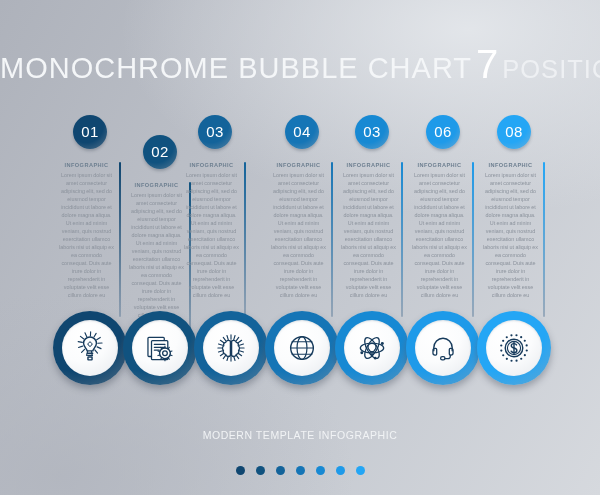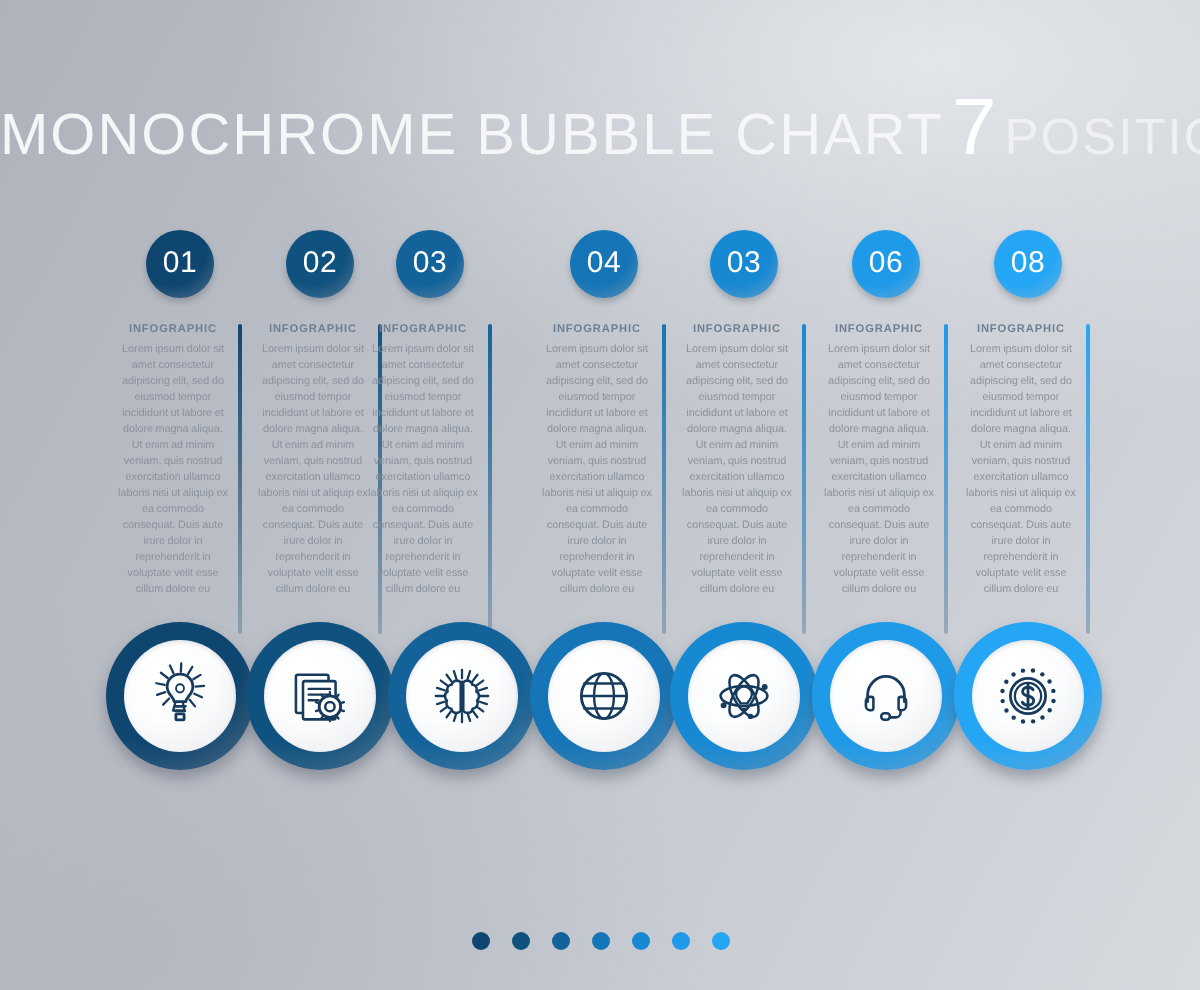--- a/index.html
+++ b/index.html
@@ -170,21 +170,21 @@
   <div id="columns-host">
       <div class="col" style="left: 90px;">
         <div class="numcircle" style="background: radial-gradient(circle at 38% 30%, rgb(15, 70, 112) 0%, rgb(15, 70, 112) 55%, rgba(0, 0, 0, 0.13) 150%);">01</div>
         <div class="col-body">
           <div class="col-divider" style="background: linear-gradient(rgb(15, 70, 112) 0%, rgba(90, 120, 150, 0.45) 100%);"></div>
           <div class="col-head">INFOGRAPHIC</div>
           <div class="col-text">Lorem ipsum dolor sit amet consectetur adipiscing elit, sed do eiusmod tempor incididunt ut labore et dolore magna aliqua. Ut enim ad minim veniam, quis nostrud exercitation ullamco laboris nisi ut aliquip ex ea commodo consequat. Duis aute irure dolor in reprehenderit in voluptate velit esse cillum dolore eu</div>
         </div>
       </div>
       <div class="col" style="left: 160px;">
-        <div class="numcircle" style="background: radial-gradient(circle at 38% 30%, rgb(16, 82, 127) 0%, rgb(16, 82, 127) 55%, rgba(0, 0, 0, 0.13) 150%);">02</div>
+        <div class="numcircle" style="background: radial-gradient(circle at 38% 30%, rgb(16, 82, 127) 0%, rgb(16, 82, 127) 55%, rgba(0, 0, 0, 0.13) 150%); margin-top: 20px;">02</div>
         <div class="col-body">
           <div class="col-divider" style="background: linear-gradient(rgb(16, 82, 127) 0%, rgba(90, 120, 150, 0.45) 100%);"></div>
           <div class="col-head">INFOGRAPHIC</div>
           <div class="col-text">Lorem ipsum dolor sit amet consectetur adipiscing elit, sed do eiusmod tempor incididunt ut labore et dolore magna aliqua. Ut enim ad minim veniam, quis nostrud exercitation ullamco laboris nisi ut aliquip ex ea commodo consequat. Duis aute irure dolor in reprehenderit in voluptate velit esse cillum dolore eu</div>
         </div>
       </div>
       <div class="col" style="left: 215px;">
         <div class="numcircle" style="background: radial-gradient(circle at 38% 30%, rgb(19, 99, 154) 0%, rgb(19, 99, 154) 55%, rgba(0, 0, 0, 0.13) 150%);">03</div>
         <div class="col-body">
           <div class="col-divider" style="background: linear-gradient(rgb(19, 99, 154) 0%, rgba(90, 120, 150, 0.45) 100%);"></div>
@@ -354,15 +354,16 @@
             <circle cx="41.9" cy="20.4" r="1.55" fill="#173b5c" stroke="none"></circle>
             <circle cx="24" cy="24" r="12.4" stroke-width="2"></circle>
             <circle cx="24" cy="24" r="9.3" stroke-width="1.6"></circle>
             <path d="M24 15.6v16.8" stroke-width="2"></path>
             <path d="M27.6 19.6c-.7-1.1-2-1.8-3.6-1.8-2.2 0-3.8 1.2-3.8 3 0 1.9 1.6 2.7 3.8 3.2 2.3.5 4 1.4 4 3.4 0 1.9-1.8 3.1-4 3.1-1.8 0-3.3-.8-4-2.1" stroke-width="2"></path>
           </svg>
         </div>
       </div>
     </div>
 
+  <div class="footer-title">MODERN  TEMPLATE INFOGRAPHIC</div>
   <div class="dots" id="dots-host"><span class="dot" style="background: rgb(15, 70, 112);"></span><span class="dot" style="background: rgb(16, 82, 127);"></span><span class="dot" style="background: rgb(19, 99, 154);"></span><span class="dot" style="background: rgb(21, 117, 182);"></span><span class="dot" style="background: rgb(23, 137, 211);"></span><span class="dot" style="background: rgb(30, 154, 233);"></span><span class="dot" style="background: rgb(36, 166, 245);"></span></div>
 
 </div>
 
 </body></html>

